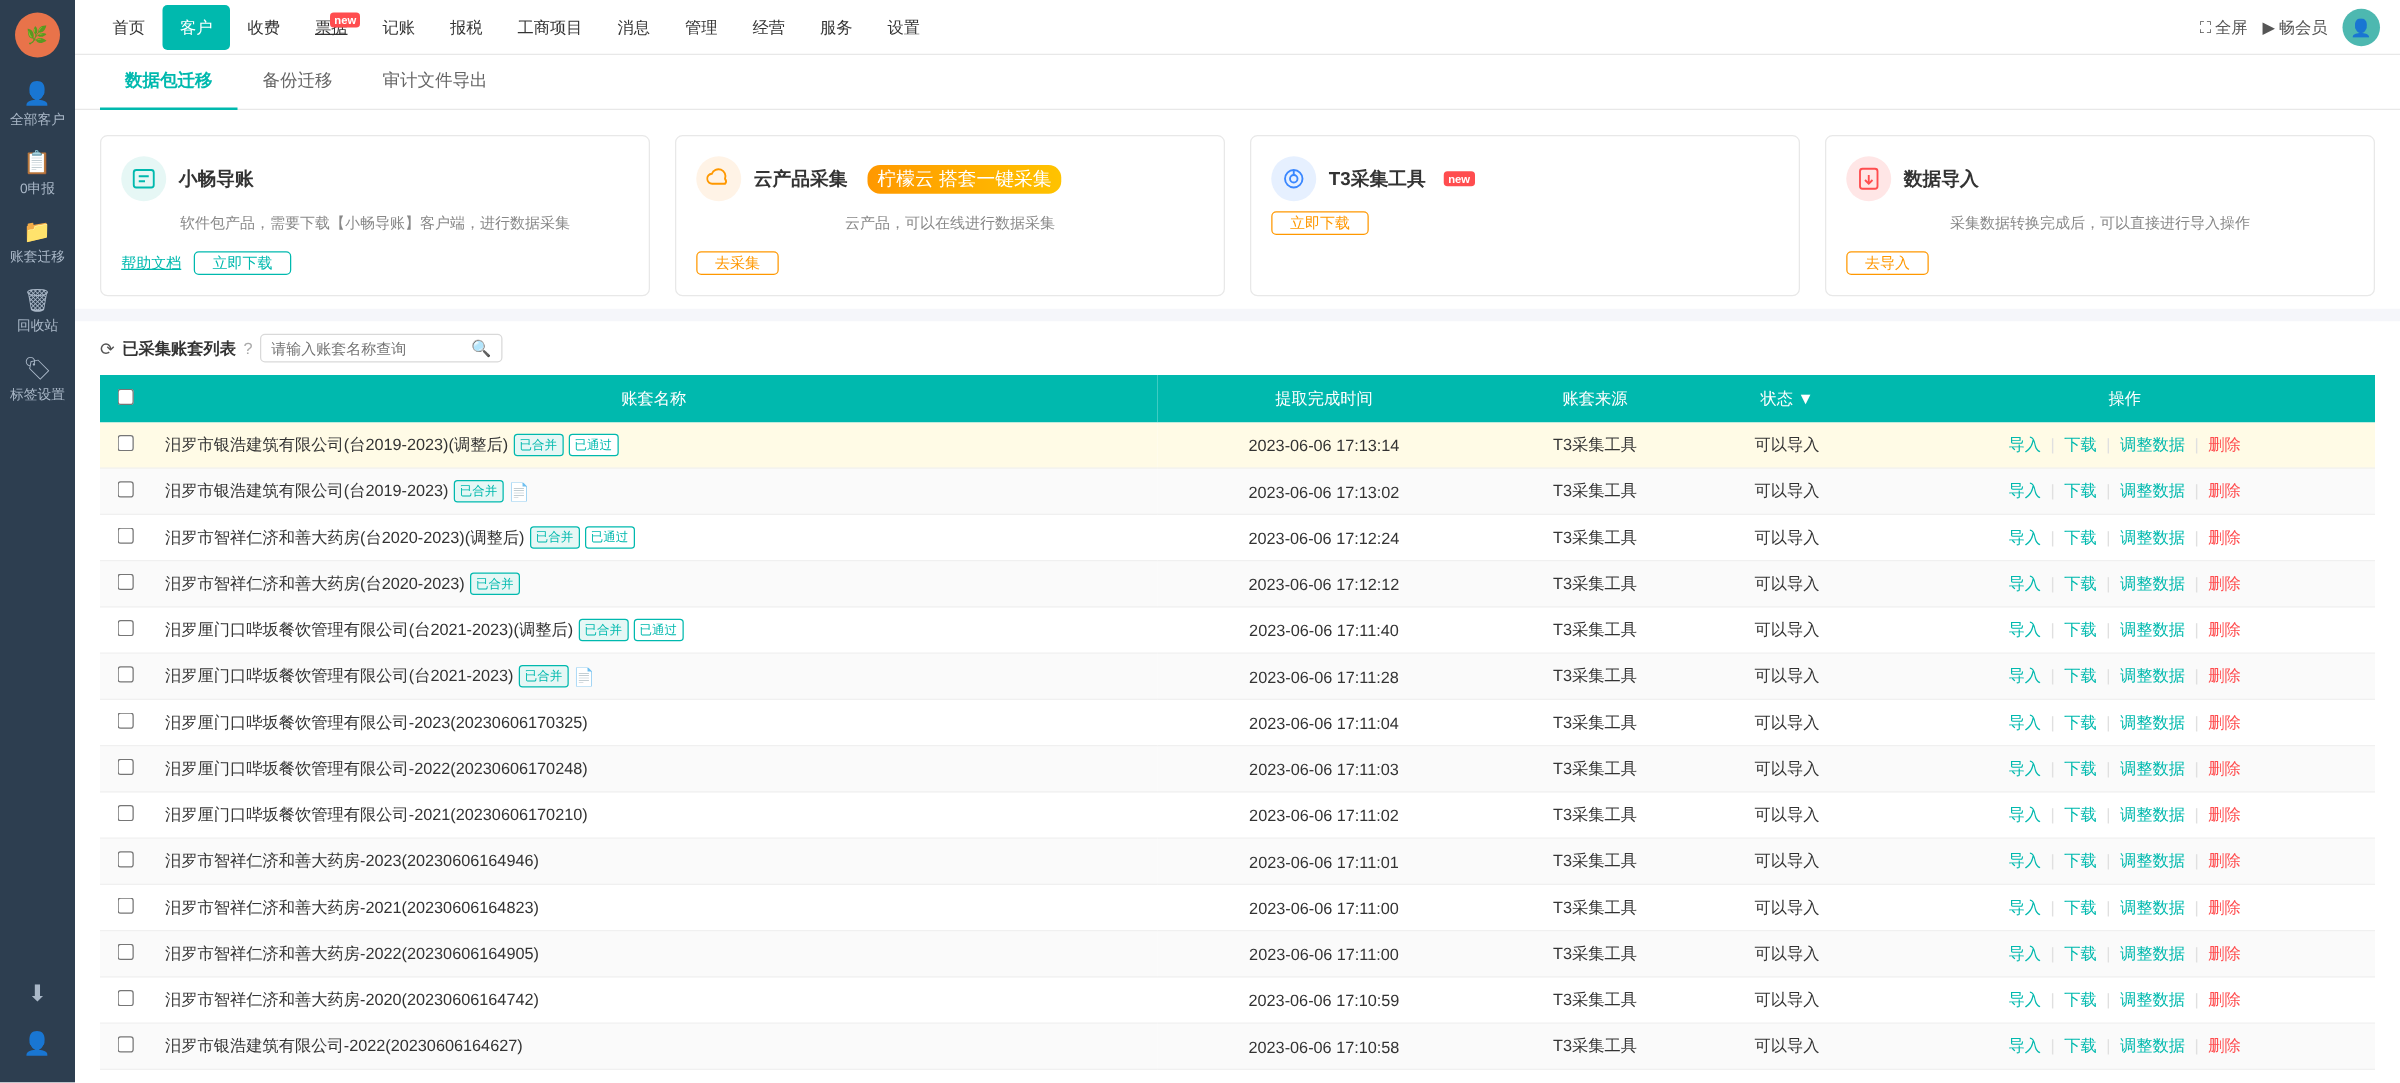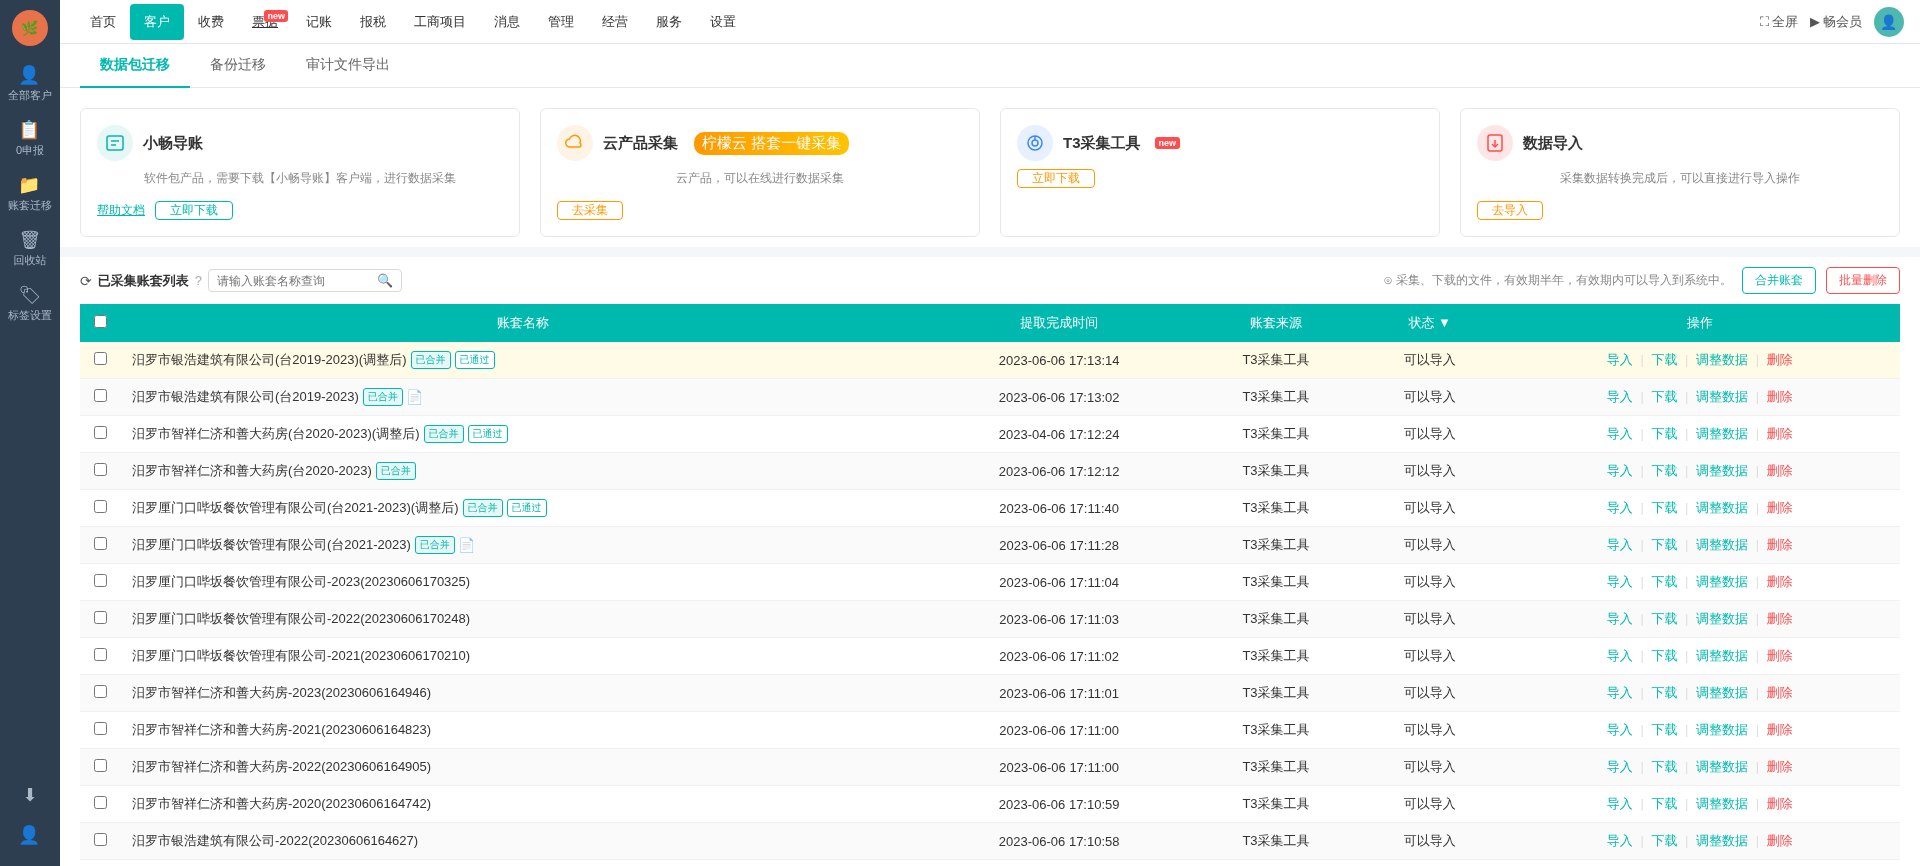--- a/index.html
+++ b/index.html
@@ -539,25 +539,20 @@
         <div class="table-toolbar">
           <div class="toolbar-left">
             <span class="refresh-icon">⟳</span>
             <span class="toolbar-title">已采集账套列表</span>
             <span class="help-icon">?</span>
             <div class="search-box">
               <input type="text" placeholder="请输入账套名称查询" style="">
               <span class="s-icon">🔍</span>
             </div>
           </div>
-          <div class="toolbar-right">
-            <span class="hint-text">⊙ 采集、下载的文件，有效期半年，有效期内可以导入到系统中。</span>
-            <button class="btn-merge">合并账套</button>
-            <button class="btn-delete-all">批量删除</button>
-          </div>
         </div>
 
         <table class="data-table">
           <thead>
             <tr>
               <th>
                 <input type="checkbox" style="">
               </th>
               <th>账套名称</th>
               <th>提取完成时间</th>
@@ -597,21 +592,21 @@
               </tr>
               <tr>
                 <td><input type="checkbox" style=""></td>
                 <td>
                   <div class="td-name">
                     <span>汨罗市智祥仁济和善大药房(台2020-2023)(调整后)</span>
                     <span class="tag-green">已合并</span>
                     <span class="tag-teal-outline">已通过</span>
                   </div>
                 </td>
-                <td>2023-04-06 17:12:24</td>
+                <td>2023-06-06 17:12:24</td>
                 <td>T3采集工具</td>
                 <td class="status-ok">可以导入</td>
                 <td><span class="action-btn">导入</span><span class="action-sep"> | </span><span class="action-btn">下载</span><span class="action-sep"> | </span><span class="action-btn">调整数据</span><span class="action-sep"> | </span><span class="action-btn red">删除</span></td>
               </tr>
               <tr>
                 <td><input type="checkbox" style=""></td>
                 <td>
                   <div class="td-name">
                     <span>汨罗市智祥仁济和善大药房(台2020-2023)</span>
                     <span class="tag-green">已合并</span>

